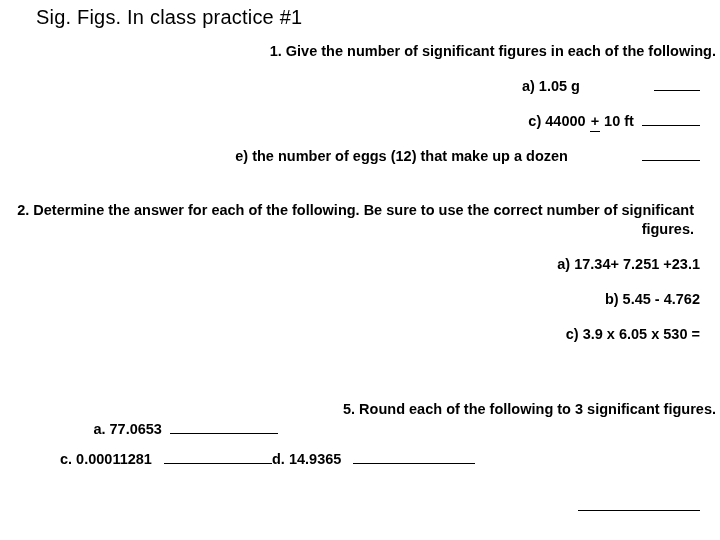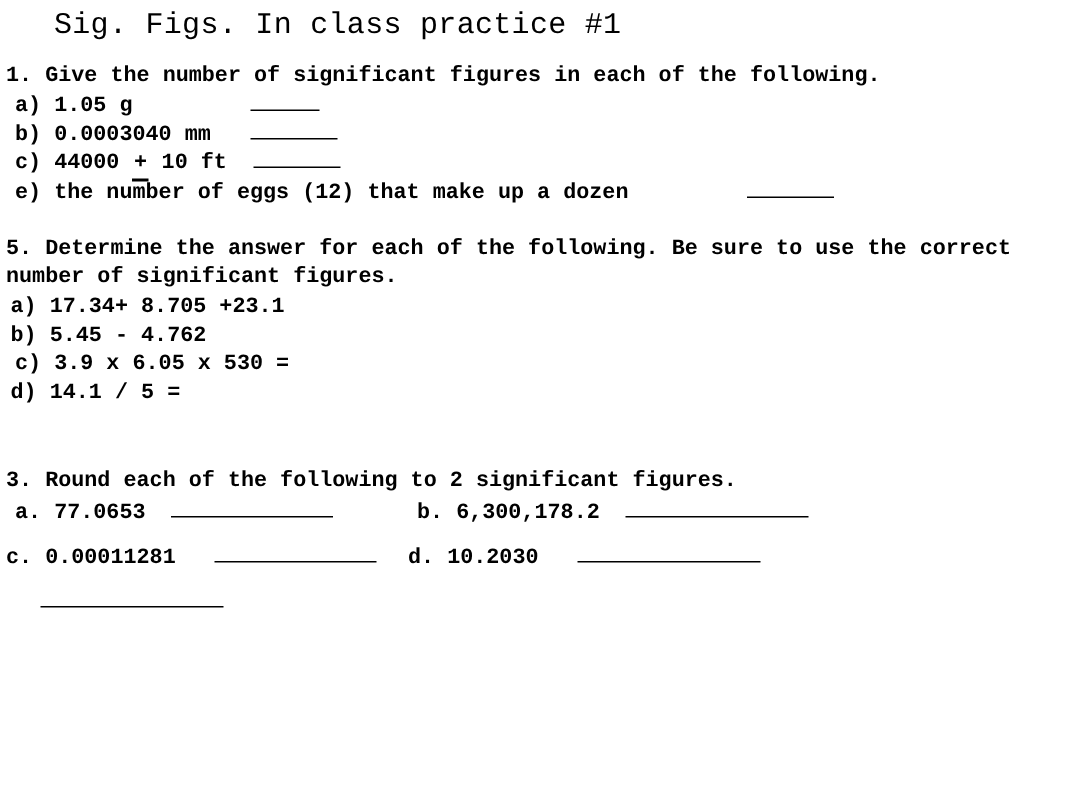--- a/index.html
+++ b/index.html
@@ -12,50 +12,50 @@
     background: #ffffff;
     font-family: "Liberation Sans", sans-serif;
     color: #000000;
     overflow: hidden;
   }
   .slide {
     position: relative;
     width: 720px;
     height: 420px;
     box-sizing: border-box;
-    font-family: Liberation Mono, monospace;
   }
   .title {
     position: absolute;
     left: 36px;
     top: 6px;
     font-size: 20px;
     font-weight: normal;
     letter-spacing: 0.2px;
     white-space: nowrap;
   }
   .body {
     position: absolute;
     left: 4px;
     top: 42px;
     width: 712px;
     font-size: 14.5px;
     font-weight: bold;
     line-height: 1.32;
+    text-align: right;
   }
   .q-head {
     margin: 0 0 1px 0;
     white-space: nowrap;
   }
   .q-head.wrap {
     white-space: normal;
     width: 690px;
   }
   .item {
-    margin: 0;
+    margin: 16px;
     white-space: nowrap;
   }
   .indent1 { padding-left: 6px; }
   .indent2 { padding-left: 3px; }
   .gap-sm { height: 11px; }
   .gap-md { height: 18px; }
   .gap-lg { height: 40px; }
   .blank {
     display: inline-block;
     border-bottom: 1.6px solid #000;
@@ -94,69 +94,60 @@
 
   <div class="body">
 
     <p class="q-head">1. Give the number of significant figures in each of the  following.</p>
 
     <p class="item indent1">
       <span>a)  1.05 g</span>
       <span class="sp-wide"></span><span class="blank b-sm"></span>
     </p>
 
-    <p class="item indent1">
-      <span>b)  0.0003040 mm</span>
-      &nbsp; <span class="blank b-md"></span>
-    </p>
 
     <p class="item indent1">
       <span>c)  44000 </span><span class="plusminus"><span>+</span><span class="bar"></span></span><span> 10 ft</span>
       &nbsp;<span class="blank b-md"></span>
     </p>
 
 
     <p class="item indent1">
       <span>e)  the number of eggs (12) that make up a dozen</span>
       <span class="sp-wide"></span><span class="blank b-md"></span>
     </p>
 
     <div class="gap-md"></div>
 
-    <p class="q-head wrap">5. Determine the answer for each of the following.  Be sure to  use the correct number of significant figures.</p>
+    <p class="q-head wrap">2. Determine the answer for each of the following.  Be sure to  use the correct number of significant figures.</p>
 
-    <p class="item indent2">a)   17.34+ 8.705 +23.1</p>
+    <p class="item indent2">a)   17.34+ 7.251 +23.1</p>
     <p class="item indent2">b)    5.45 -  4.762</p>
     <p class="item indent1">c) 3.9 x 6.05 x 530 =</p>
-    <p class="item indent2">d)  14.1 / 5  =</p>
 
     <div class="gap-lg"></div>
 
-    <p class="q-head">3. Round each of the following to 2 significant figures.</p>
+    <p class="q-head">5. Round each of the following to 3 significant figures.</p>
 
     <div class="row indent1">
       <div class="col-a">
         <span>a. 77.0653</span>
         &nbsp;<span class="blank b-xl"></span>
-      </div>
-      <div>
-        <span>b. 6,300,178.2</span>
-        &nbsp;<span class="blank b-xxl"></span>
       </div>
     </div>
 
     <div class="gap-sm"></div>
 
     <div class="row">
       <div class="col-a">
         <span>c.  0.00011281</span>
         &nbsp;&nbsp;<span class="blank b-xl"></span>
       </div>
       <div>
-        <span>d. 10.2030</span>
+        <span>d. 14.9365</span>
         &nbsp;&nbsp;<span class="blank b-xxl"></span>
       </div>
     </div>
 
     <div class="gap-sm"></div>
 
     <p class="item indent1">
       &nbsp;&nbsp;<span class="blank b-xxl"></span>
     </p>
 

